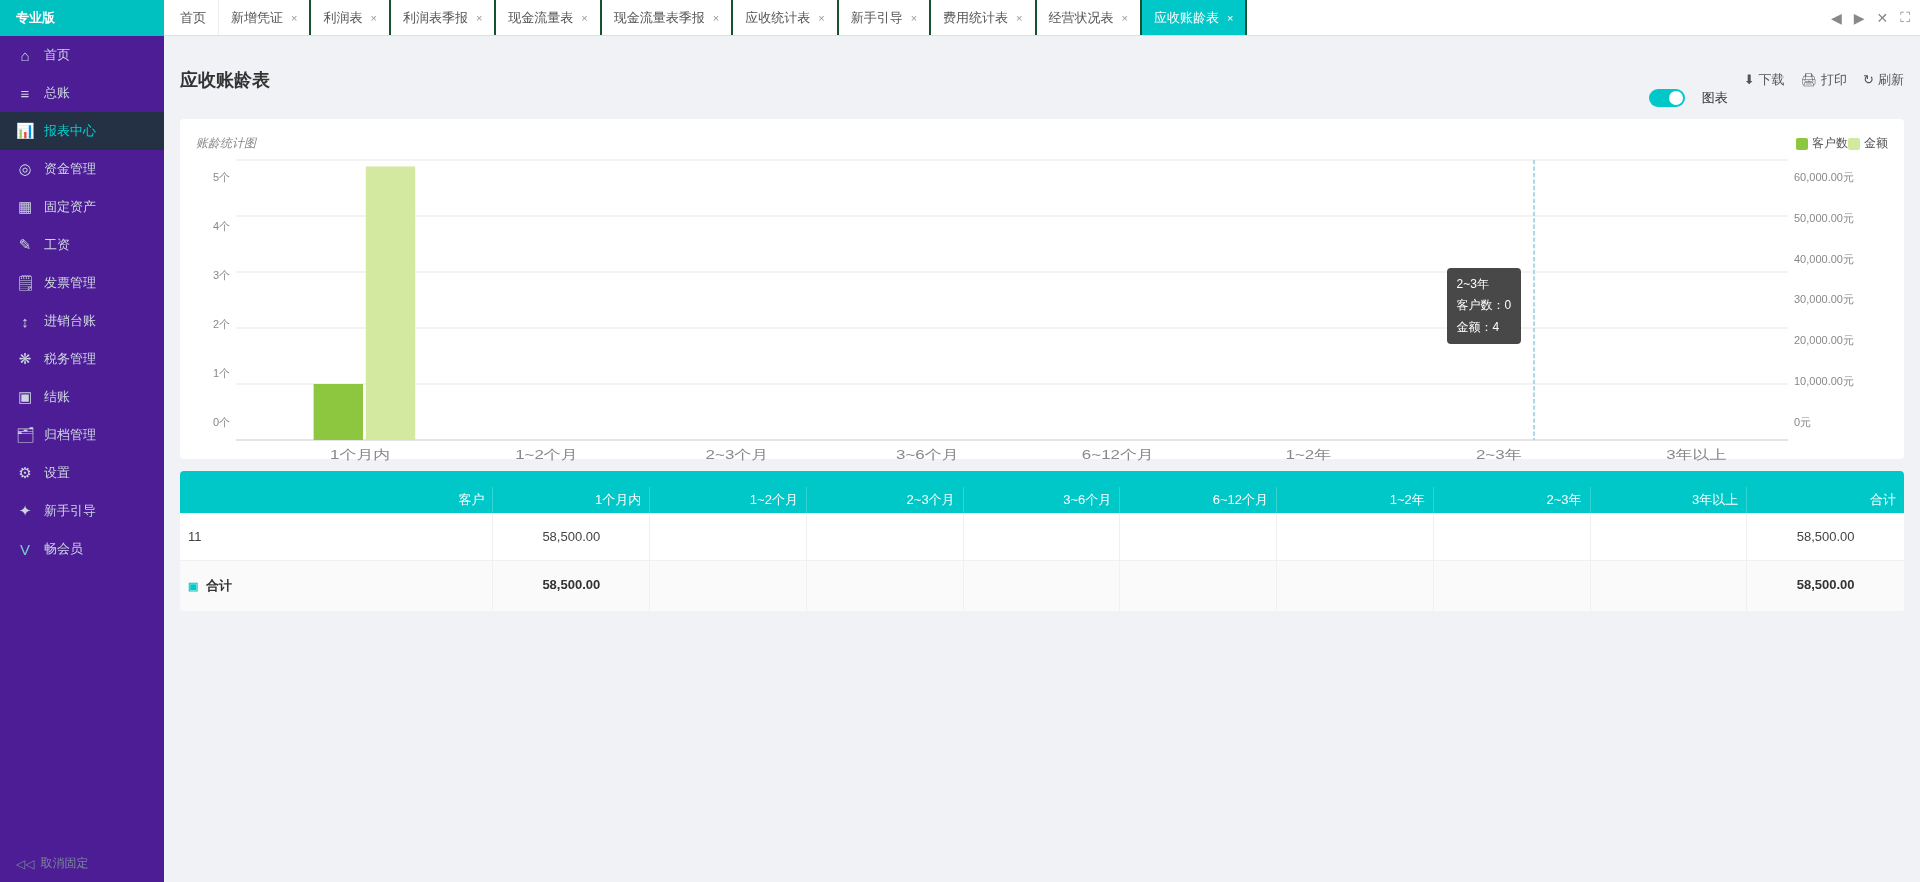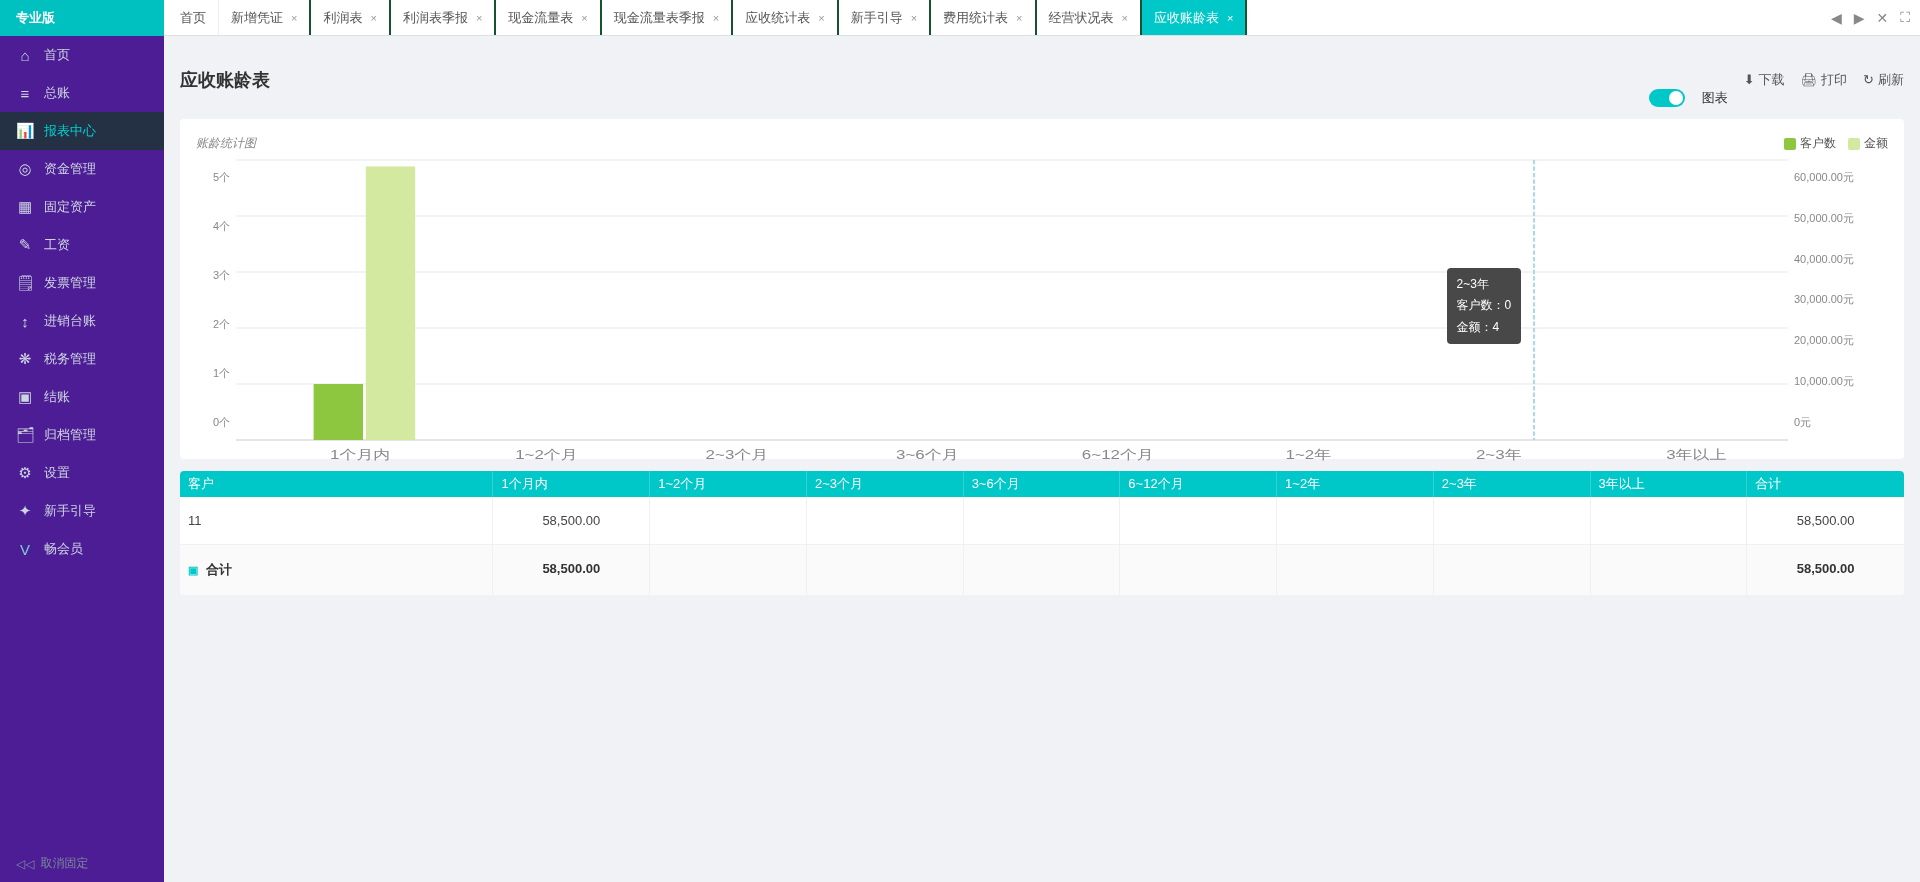--- a/index.html
+++ b/index.html
@@ -174,21 +174,20 @@
       color: #888;
       margin-bottom: 8px;
       font-style: italic;
     }
     .chart-legend {
       position: absolute;
       top: 16px;
       right: 16px;
       display: flex;
       align-items: center;
-      gap: 12px;
       font-size: 12px;
       color: #555;
     }
     .legend-item { display: flex; align-items: center; gap: 4px; }
     .legend-dot { width: 12px; height: 12px; border-radius: 2px; }
     .legend-green { background: #8dc63f; }
     .legend-lightgreen { background: #d4e9a0; }
 
     
     .tooltip {
@@ -211,22 +210,23 @@
     }
     .table-header {
       display: grid;
       grid-template-columns: 2fr 1fr 1fr 1fr 1fr 1fr 1fr 1fr 1fr 1fr;
       background: #00c8c8;
       color: white;
       font-size: 13px;
     }
     .th {
       padding: 4px 8px;
-      text-align: left;
+      text-align: right;
       border-right: 1px solid rgba(255,255,255,0.2);
+      margin-top: 16px;
     }
     .th:last-child { border-right: none; }
     .table-row {
       display: grid;
       grid-template-columns: 2fr 1fr 1fr 1fr 1fr 1fr 1fr 1fr 1fr 1fr;
       border-bottom: 1px solid #f0f0f0;
       font-size: 13px;
     }
     .td {
       padding: 16px 8px;

